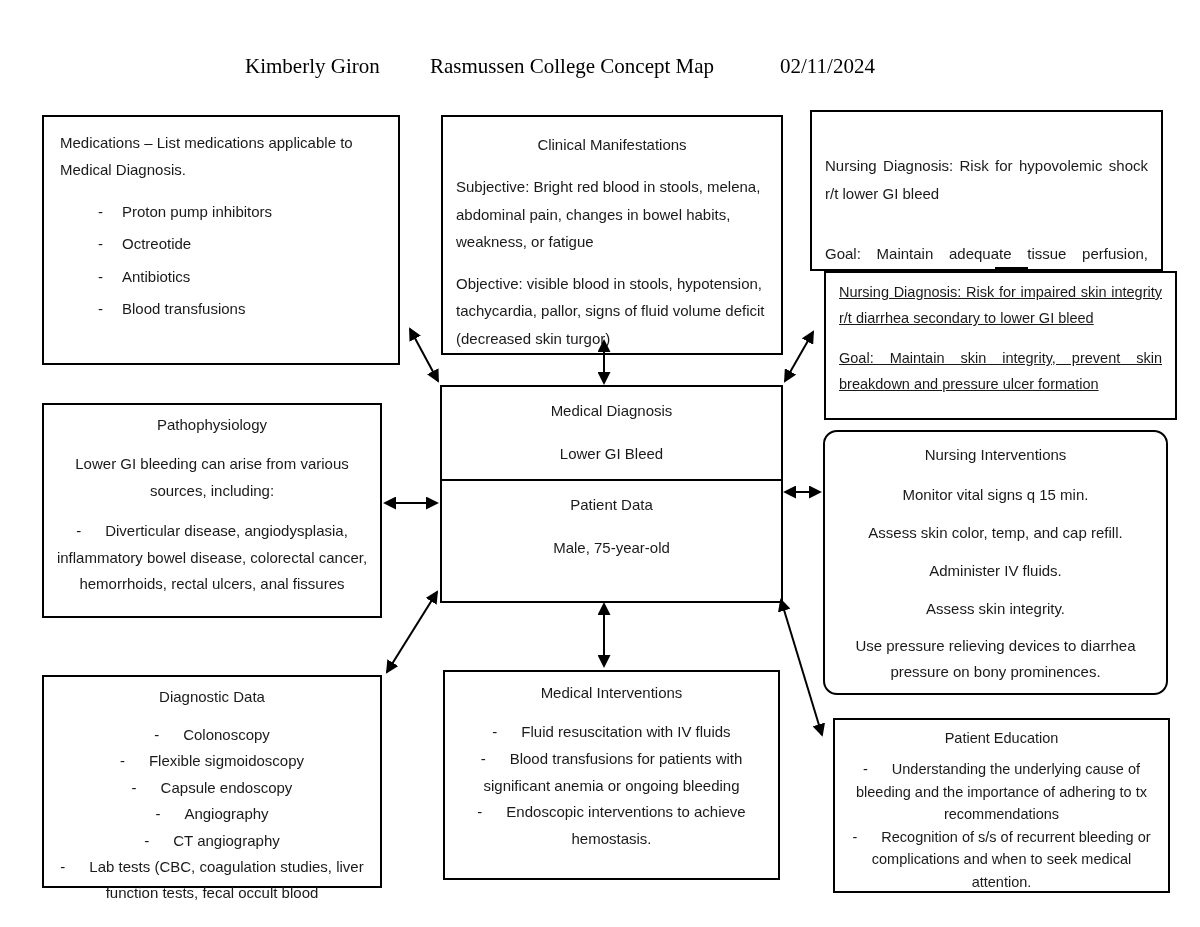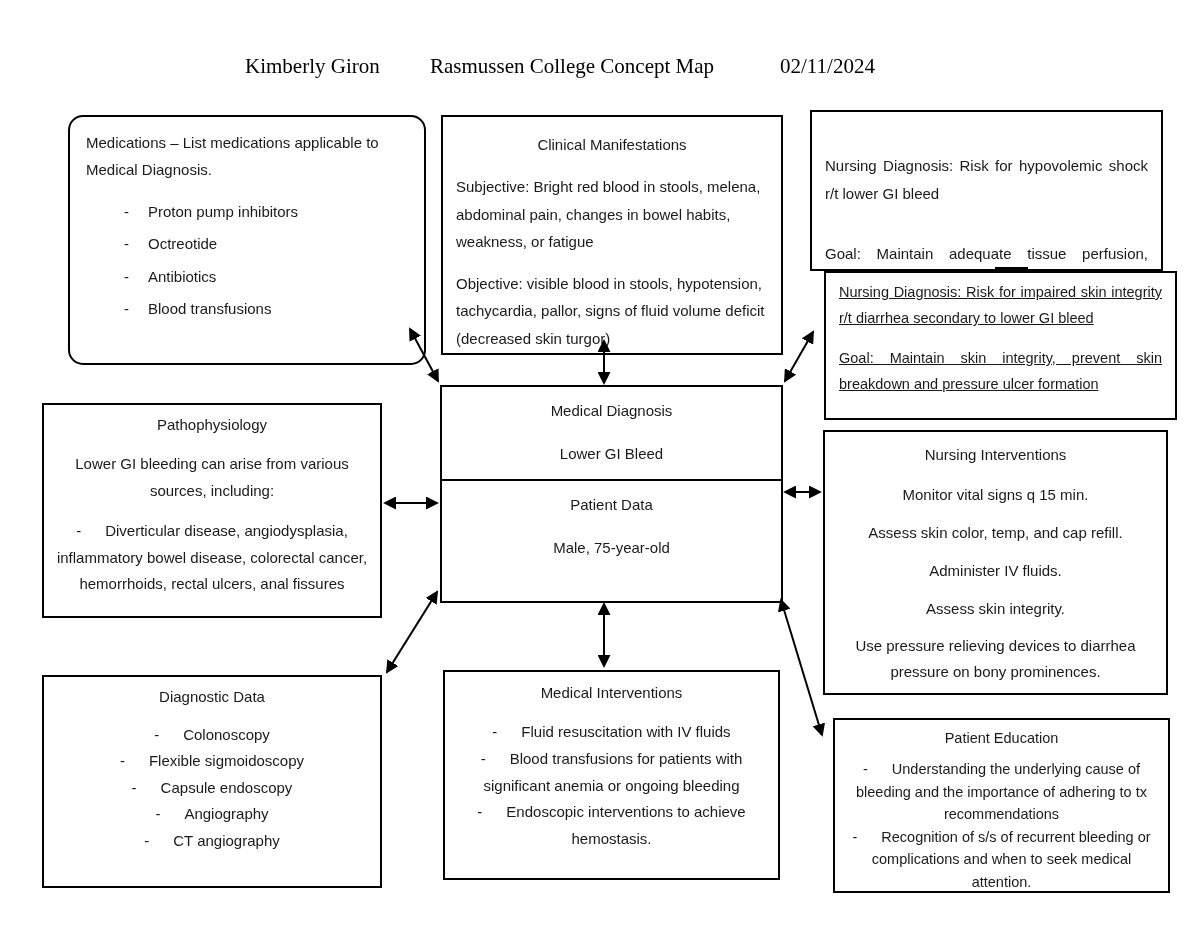--- a/index.html
+++ b/index.html
@@ -15,21 +15,21 @@
   #hdr-author { left:245px; }
   #hdr-title  { left:430px; }
   #hdr-date   { left:780px; }
 
   
   .box { position:absolute; border:2px solid #000; background:#fff; box-sizing:border-box; font-size:15px; line-height:1.75; }
   .box-title { text-align:center; margin:0 0 10px 0; }
   .box p { margin:0; }
 
   
-  #box-medications { left:68px; top:115px; width:358px; height:250px; padding:12px 16px;border-radius:15px; }
+  #box-medications { left:42px; top:115px; width:358px; height:250px; padding:12px 16px; }
   #box-medications .lead { line-height:1.8; }
   #box-medications ul { margin-top:16px; }
 
   #box-clinical { left:441px; top:115px; width:342px; height:240px; padding:14px 13px; }
   #box-clinical p { line-height:1.82; margin-bottom:15px; }
 
   #box-nd1 { left:810px; top:110px; width:353px; height:161px; padding:8px 13px; }
   #box-nd1 p { text-align:justify; line-height:1.85;margin-top:32px; }
   #box-nd1 p.diag { margin-bottom:26px; }
 
@@ -40,21 +40,21 @@
   #box-central { left:440px; top:385px; width:343px; height:218px; padding:0; }
   #box-central .sect { text-align:center; box-sizing:border-box; }
   #box-central .sect-top { height:94px; border-bottom:2px solid #000; padding-top:11px; }
   #box-central .sect-bottom { padding-top:11px; }
   #box-central .sect p { margin:0 0 17px 0; }
 
   #box-patho { left:42px; top:403px; width:340px; height:215px; padding:7px 12px; text-align:center; }
   #box-patho .box-title { margin-bottom:12px; }
   #box-patho .intro { line-height:1.8; margin-bottom:14px; }
 
-  #box-ni { left:823px; top:430px; width:345px; height:265px; padding:10px 14px; text-align:center; }
+  #box-ni { left:823px; top:430px; width:345px; height:265px; padding:10px 14px; text-align:center;border-radius:14px; }
   #box-ni .box-title { margin-bottom:14px; }
   #box-ni li { margin-bottom:12px; line-height:1.72; }
 
   #box-dd { left:42px; top:675px; width:340px; height:213px; padding:7px 10px; text-align:center; font-size:15px; line-height:1.7; }
   #box-dd .box-title { margin-bottom:12px; }
   #box-dd li { margin-bottom:1px; }
 
   #box-mi { left:443px; top:670px; width:337px; height:210px; padding:8px 12px; text-align:center; }
   #box-mi .box-title { margin-bottom:13px; }
   #box-mi li { line-height:1.78; }
@@ -143,20 +143,21 @@
   </div>
 
   <div class="box" id="box-dd">
     <p class="box-title">Diagnostic Data</p>
     <ul class="dash-list center">
       <li>Colonoscopy</li>
       <li>Flexible sigmoidoscopy</li>
       <li>Capsule endoscopy</li>
       <li>Angiography</li>
       <li>CT angiography</li>
+      <li>Lab tests (CBC, coagulation studies, liver function tests, fecal occult blood</li>
     </ul>
   </div>
 
   <div class="box" id="box-mi">
     <p class="box-title">Medical Interventions</p>
     <ul class="dash-list center">
       <li>Fluid resuscitation with IV fluids</li>
       <li>Blood transfusions for patients with significant anemia or ongoing bleeding</li>
       <li>Endoscopic interventions to achieve hemostasis.</li>
     </ul>

